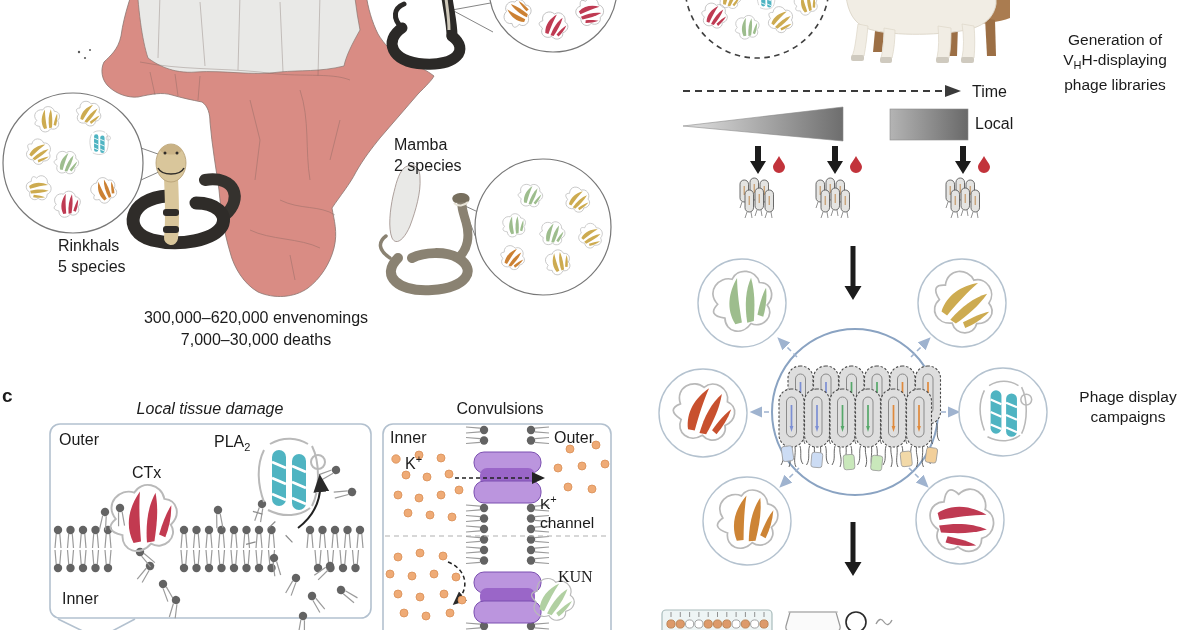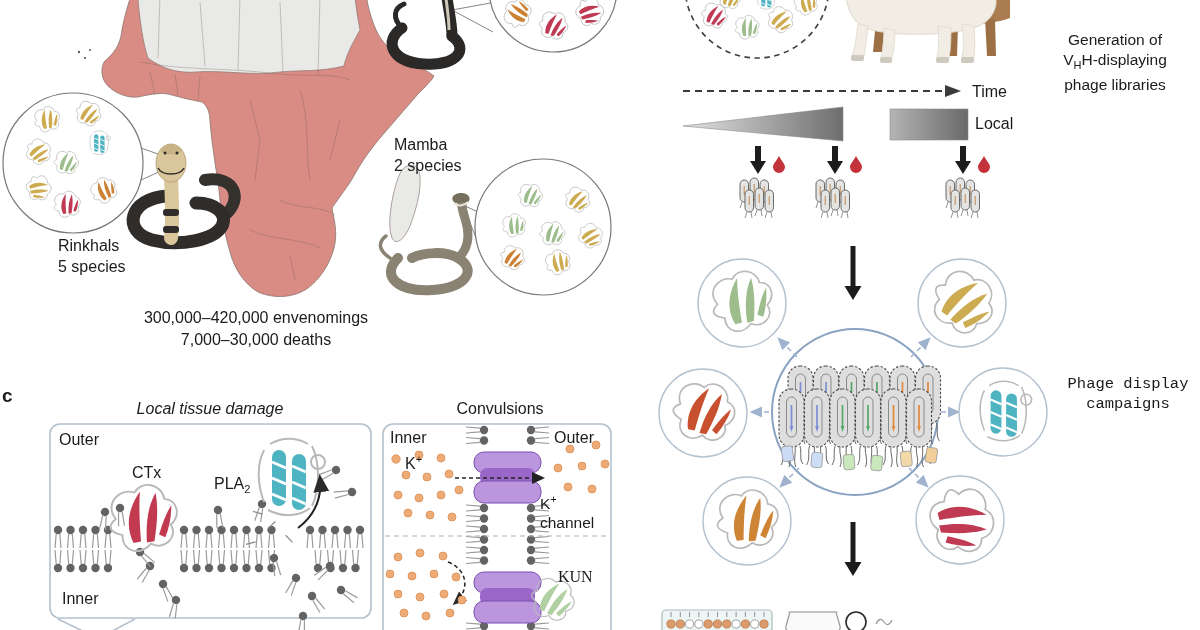--- a/index.html
+++ b/index.html
@@ -662,45 +662,45 @@
 
   <div class="lbl" style="left:58px;top:235px;">
     <div>Rinkhals</div>
       <div>5 species</div>
   </div>
   <div class="lbl" style="left:394px;top:134px;">
     <div>Mamba</div>
       <div>2 species</div>
   </div>
   <div class="lbl center" style="left:96px;top:307px;width:320px;line-height:21.5px;">
-    <div>300,000–420,000 envenomings</div>
+    <div>300,000–620,000 envenomings</div>
     <div>7,000–30,000 deaths</div>
   </div>
 
   <div class="lbl bold" style="left:2px;top:385px;">c</div>
   <div class="lbl center" style="left:90px;top:398px;width:240px;font-style:italic;">Local tissue damage</div>
   <div class="lbl center" style="left:420px;top:398px;width:160px;">Convulsions</div>
   <div class="lbl" style="left:59px;top:429px;">Outer</div>
-  <div class="lbl" style="left:214px;top:431px;margin-top:42px;"><span>PLA</span><sub>2</sub></div>
+  <div class="lbl" style="left:214px;top:431px;"><span>PLA</span><sub>2</sub></div>
   <div class="lbl" style="left:132px;top:462px;text-align:center;">CTx</div>
   <div class="lbl" style="left:62px;top:588px;">Inner</div>
 
   <div class="lbl" style="left:390px;top:427px;">Inner</div>
   <div class="lbl" style="left:554px;top:427px;">Outer</div>
   <div class="lbl" style="left:405px;top:449px;"><span>K</span><sup>+</sup></div>
   <div class="lbl small" style="left:540px;top:490px;line-height:19px;">
     <div><span>K</span><sup>+</sup></div>
     <div>channel</div>
   </div>
   <div class="lbl" style="left:558px;top:566px;font-family:Liberation Serif, serif;">KUN</div>
 
   <div class="lbl small center" style="left:1040px;top:30px;width:150px;">
     <div>Generation of</div>
     <div><span>V</span><sub>H</sub><span>H-displaying</span></div>
     <div>phage libraries</div>
   </div>
   <div class="lbl" style="left:972px;top:81px;">Time</div>
   <div class="lbl" style="left:975px;top:113px;">Local</div>
-  <div class="lbl small center" style="left:1058px;top:374px;width:140px;font-family:Liberation Mono, monospace;">
+  <div class="lbl small center" style="left:1058px;top:387px;width:140px;">
     <div>Phage display</div>
     <div>campaigns</div>
   </div>
 </div>
 
 </body></html>

